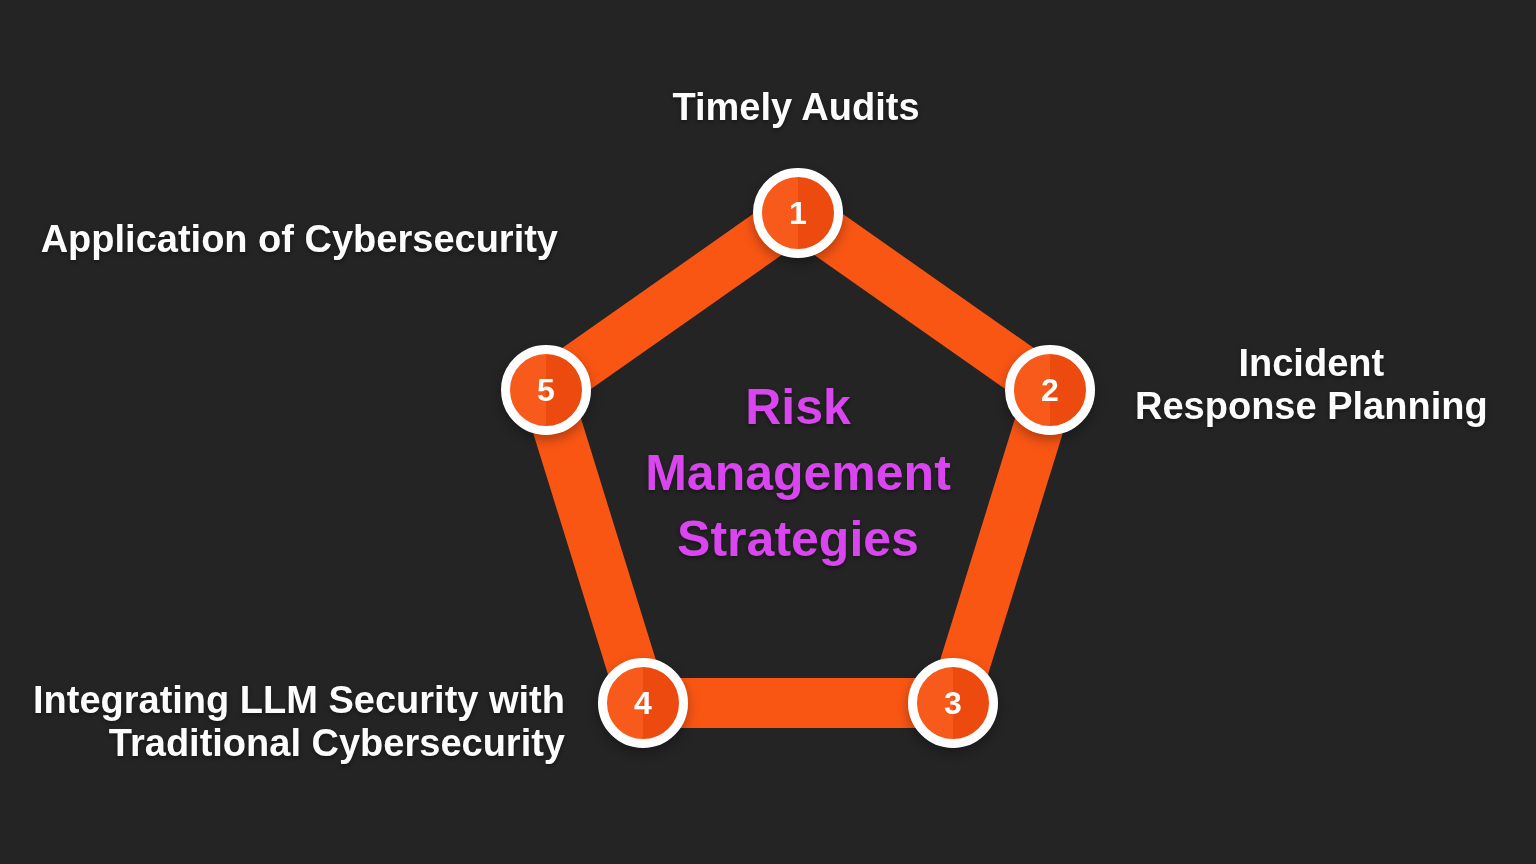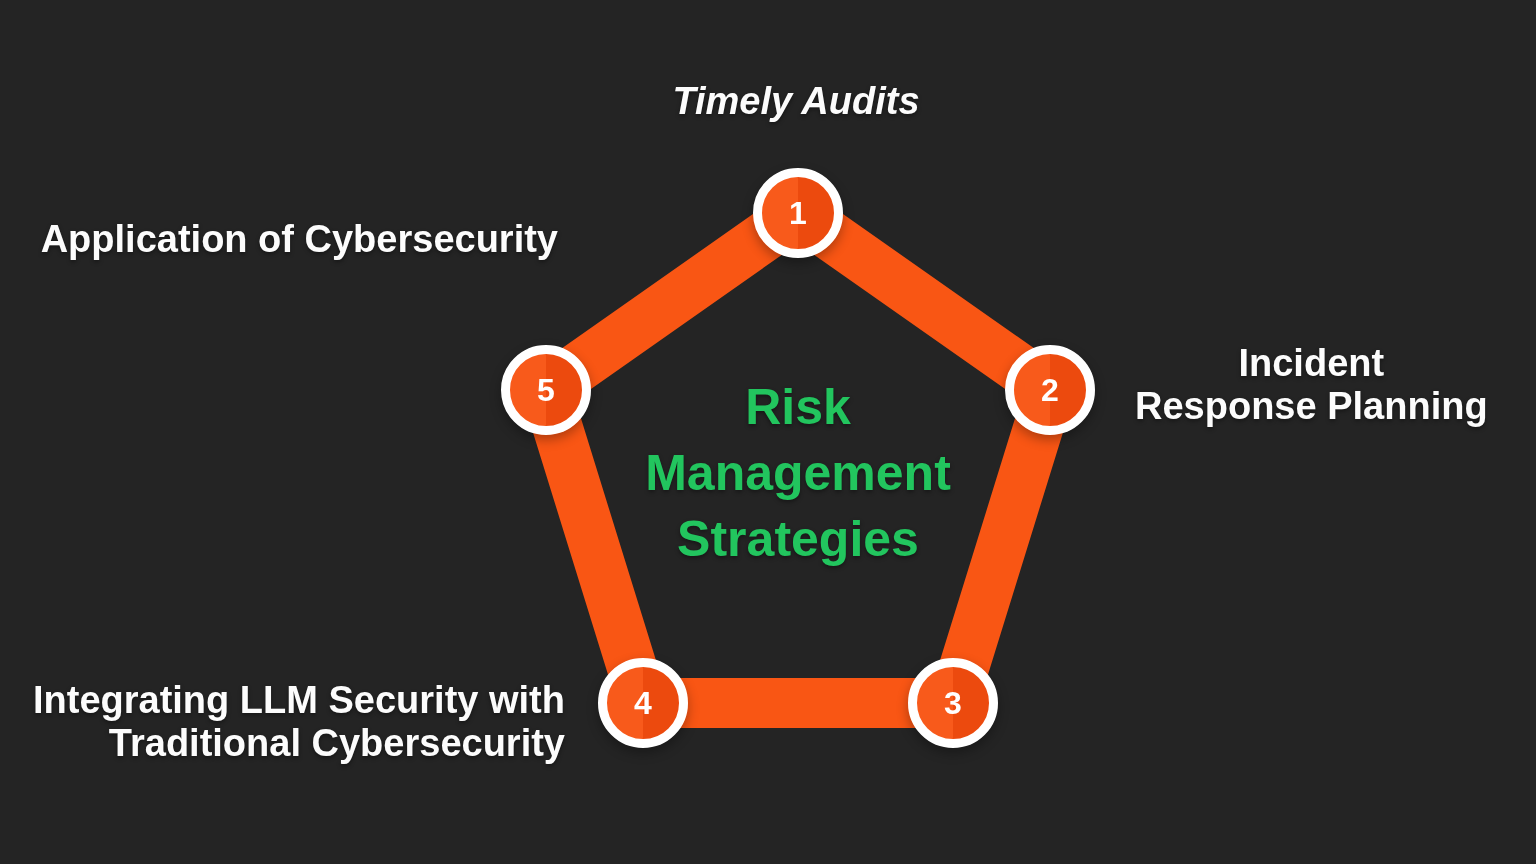--- a/index.html
+++ b/index.html
@@ -44,24 +44,23 @@
     position: absolute;
     color: #fcfcfc;
     font-weight: 700;
     font-size: 38px;
     line-height: 43px;
     white-space: nowrap;
     text-shadow: 0 2px 4px rgba(0,0,0,0.40);
   }
   .label-top {
     left: 796px;
-    top: 80px;
+    top: 86px;
     transform: translateX(-50%);
     text-align: center;
-    font-style: italic;
   }
   .label-right {
     left: 1135px;
     top: 342px;
     text-align: center;
   }
   .label-bottom-right {
     left: 1029px;
     top: 694px;
     text-align: left;
@@ -75,21 +74,21 @@
     right: 978px;
     top: 218px;
     text-align: right;
   }
   .center-title {
     position: absolute;
     left: 798px;
     top: 374px;
     transform: translateX(-50%);
     text-align: center;
-    color: #22c55e;
+    color: #d946ef;
     font-weight: 700;
     font-size: 50px;
     line-height: 66px;
     white-space: nowrap;
     text-shadow: 0 2px 4px rgba(0,0,0,0.40);
   }
 </style>
 </head>
 <body>
 

